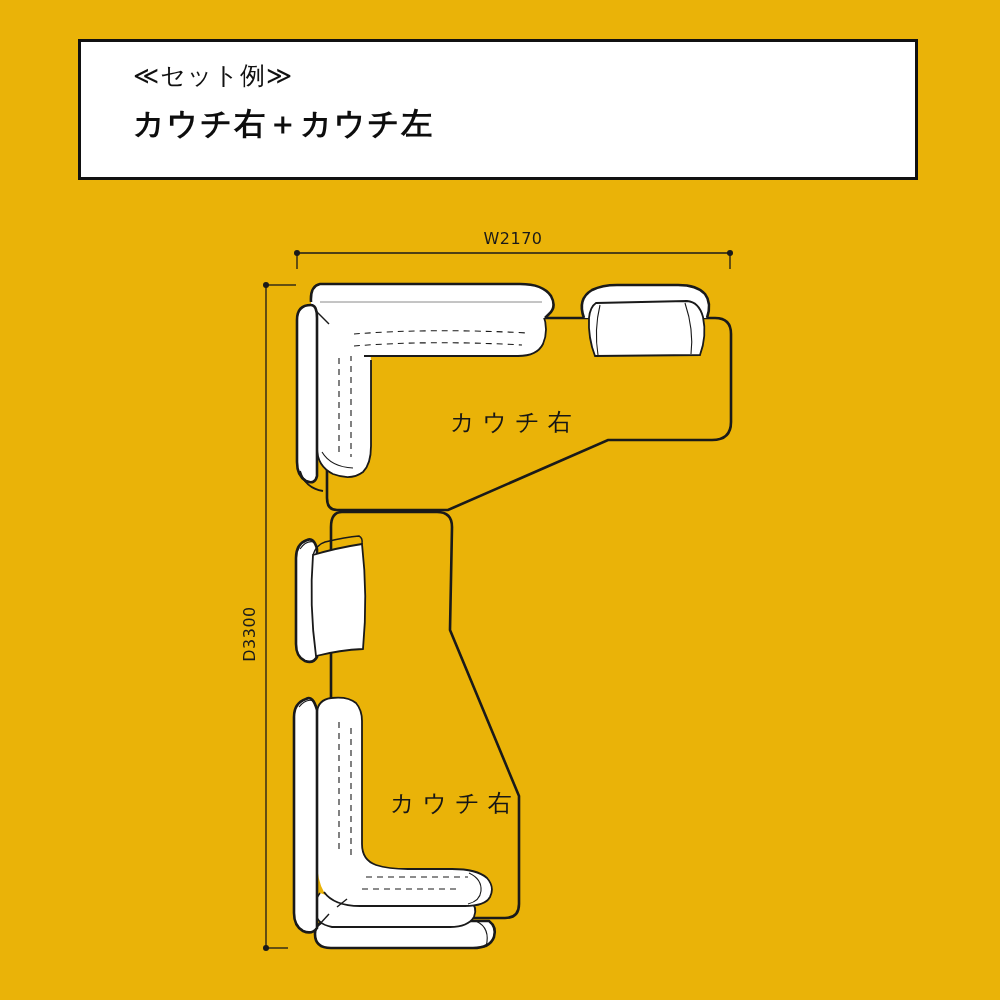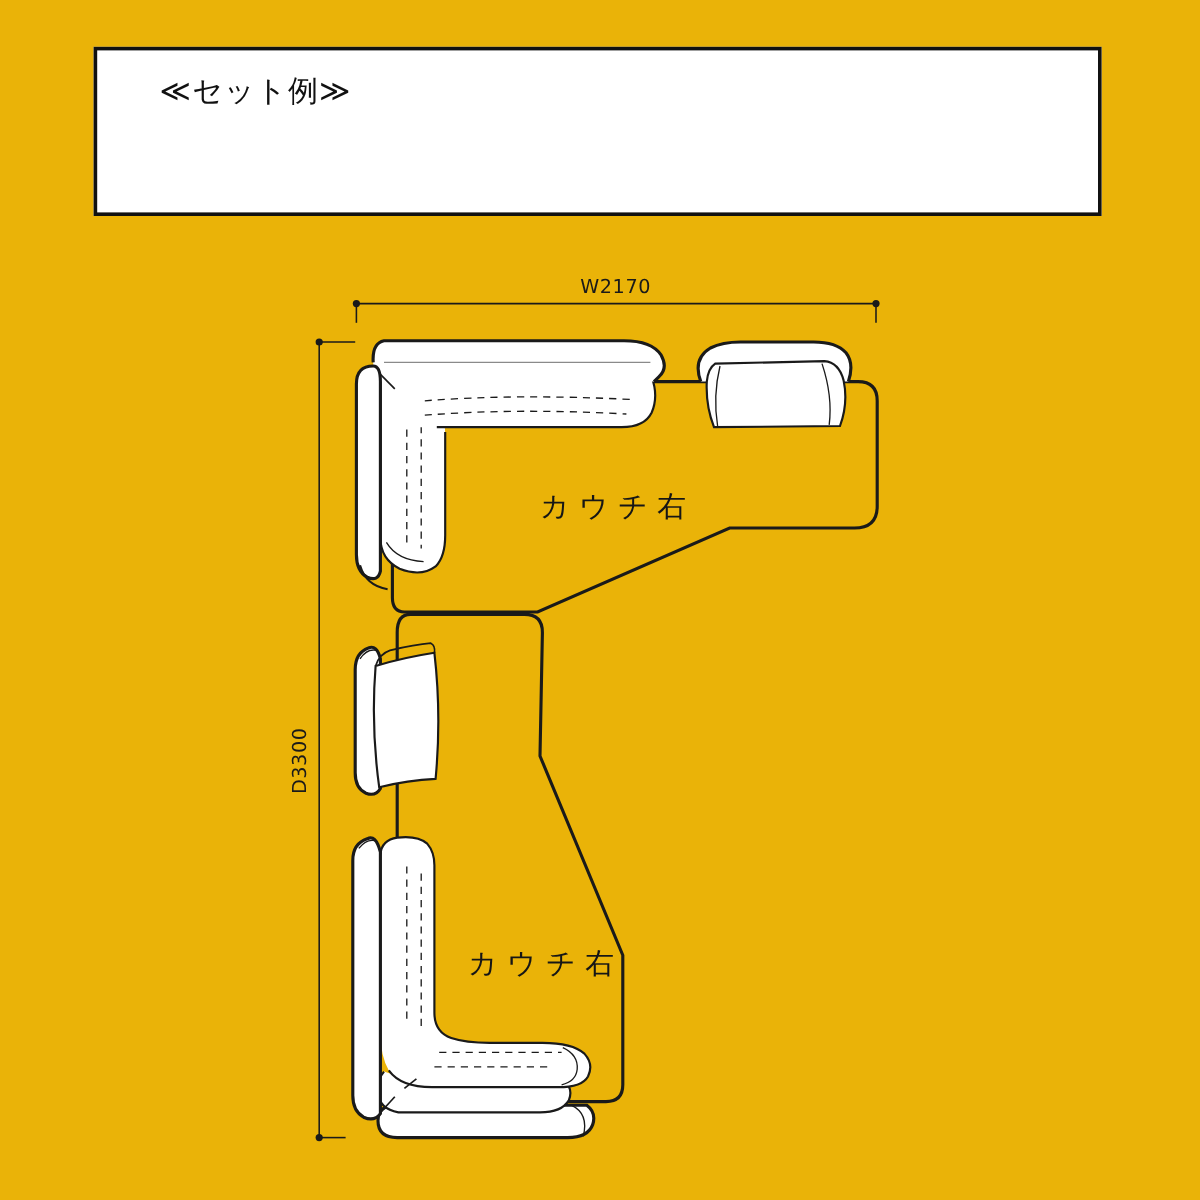--- a/index.html
+++ b/index.html
@@ -35,20 +35,21 @@
   .dim{stroke:#1a1a1a;stroke-width:1.3;fill:none;}
 </style>
 </head>
 <body>
 
 <div class="canvas">
 
   <div class="header-box">
     <div class="header-inner">
       <span class="header-line1">≪セット例≫</span>
+      <span class="header-line2">カウチ右＋カウチ左</span>
     </div>
   </div>
 
   <svg width="1000" height="1000" viewBox="0 0 1000 1000">
 
     <g>
       <path class="dim" d="M297,253 L730,253"></path>
       <path class="dim" d="M297,253 L297,269"></path>
       <path class="dim" d="M730,253 L730,269"></path>
       <circle cx="297" cy="253" r="3" fill="#1a1a1a"></circle>

